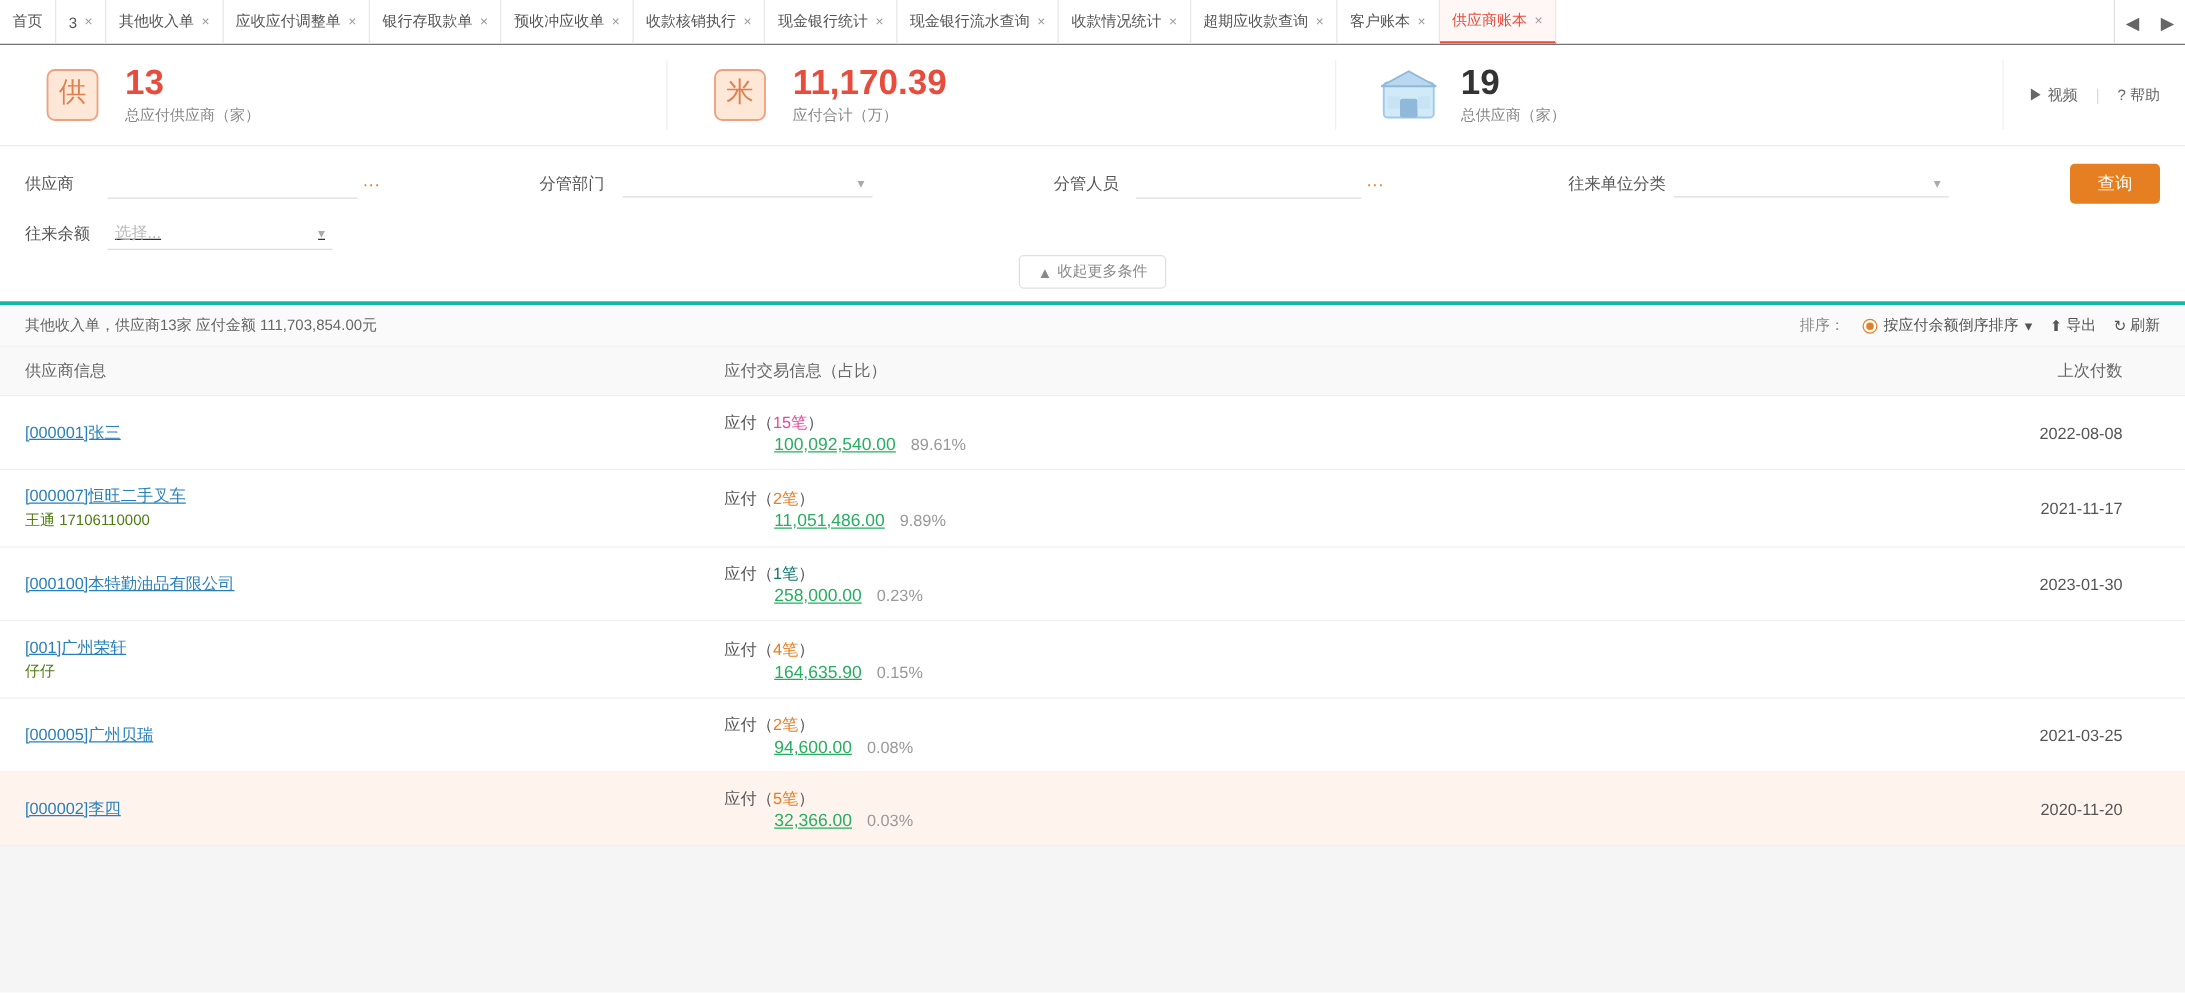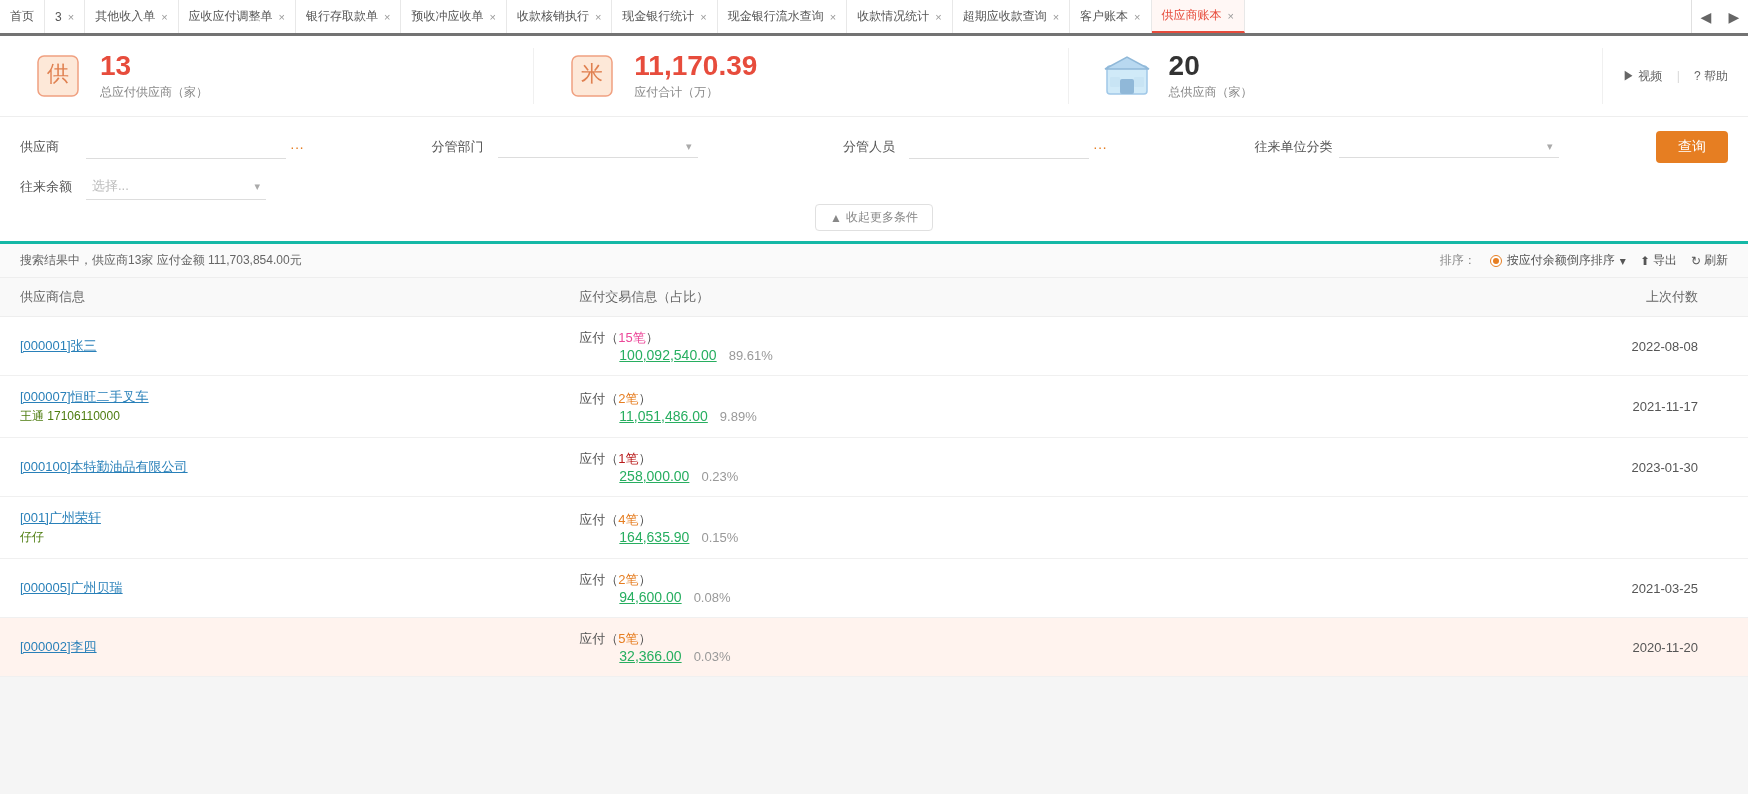--- a/index.html
+++ b/index.html
@@ -3,21 +3,21 @@
   <meta charset="utf-8">
   <style>
     * { box-sizing: border-box; margin: 0; padding: 0; }
     body { font-family: 'Microsoft YaHei', Arial, sans-serif; font-size: 13px; background: #f5f5f5; color: #333; }
 
     
     .top-nav {
       display: flex;
       align-items: center;
       background: #fff;
-      border-bottom: 3px solid #737373;
+      border-bottom: 1px solid #737373;
       height: 36px;
       overflow: hidden;
     }
     .nav-tab {
       display: flex;
       align-items: center;
       padding: 0 10px;
       height: 100%;
       font-size: 12px;
       color: #555;
@@ -357,21 +357,21 @@
     <div class="stat-icon">
       <svg viewBox="0 0 50 50" xmlns="http://www.w3.org/2000/svg">
         <rect x="5" y="15" width="40" height="28" rx="3" fill="#d0eaf8" stroke="#a0c8e8" stroke-width="1.5"></rect>
         <polygon points="3,18 25,6 47,18" fill="#b8d8f0" stroke="#90b8d8" stroke-width="1.5"></polygon>
         <rect x="18" y="28" width="14" height="15" rx="2" fill="#90b8d8"></rect>
         <rect x="8" y="26" width="10" height="10" rx="1" fill="#c8e4f4"></rect>
         <rect x="32" y="26" width="10" height="10" rx="1" fill="#c8e4f4"></rect>
       </svg>
     </div>
     <div class="stat-info">
-      <div class="stat-value" style="color:#333;font-size:28px;font-weight:bold;">20</div>
+      <div class="stat-value" style="color:#333;font-size:28px;font-weight:bold;">19</div>
       <div class="stat-label">总供应商（家）</div>
     </div>
   </div>
   <div class="top-right-links">
     <span>
       <span>▶</span>
       <span>视频</span>
     </span>
     <span class="divider-v">｜</span>
     <span>
@@ -407,36 +407,36 @@
         <span class="filter-select-arrow">▾</span>
       </div>
     </div>
     <div style="margin-left:20px;">
       <button class="query-btn">查询</button>
     </div>
   </div>
   <div class="filter-row" style="margin-bottom:0;">
     <div class="filter-item">
       <span class="filter-label">往来余额</span>
-      <div class="filter-select" style="min-width:130px;max-width:180px;">
+      <div class="filter-select" style="min-width:130px;max-width:180px;text-decoration:underline;">
         <span class="filter-select-text">选择...</span>
         <span class="filter-select-arrow">▾</span>
       </div>
     </div>
   </div>
   <div class="collapse-row">
     <div class="collapse-btn">
       <span>▲</span>
       <span>收起更多条件</span>
     </div>
   </div>
 </div>
 
 <div class="result-bar">
-  <span class="result-text">搜索结果中，供应商13家   应付金额 111,703,854.00元</span>
+  <span class="result-text">其他收入单，供应商13家   应付金额 111,703,854.00元</span>
   <div class="sort-area">
     <span class="sort-label">排序：</span>
     <div class="sort-option active">
       <div class="radio-circle"></div>
       <span>按应付余额倒序排序</span>
       <span>▾</span>
     </div>
     <div class="action-btn">
       <span>⬆</span>
       <span>导出</span>
@@ -480,21 +480,21 @@
             <span class="transaction-percent">9.89%</span>
           </div>
         </div>
         <div class="last-pay">2021-11-17</div>
       </div>
       <div class="table-row">
         <div class="col-supplier">
           <a class="supplier-name" href="#">[000100]本特勤油品有限公司</a>
         </div>
         <div class="col-transaction transaction-info">
-          <div class="transaction-label">应付（<span style="color:#b91c1c">1笔</span>）</div>
+          <div class="transaction-label">应付（<span style="color:#0f766e">1笔</span>）</div>
           <div class="transaction-row-inner">
             <a class="transaction-amount" href="#">258,000.00</a>
             <span class="transaction-percent">0.23%</span>
           </div>
         </div>
         <div class="last-pay">2023-01-30</div>
       </div>
       <div class="table-row">
         <div class="col-supplier">
           <a class="supplier-name" href="#">[001]广州荣轩</a>

